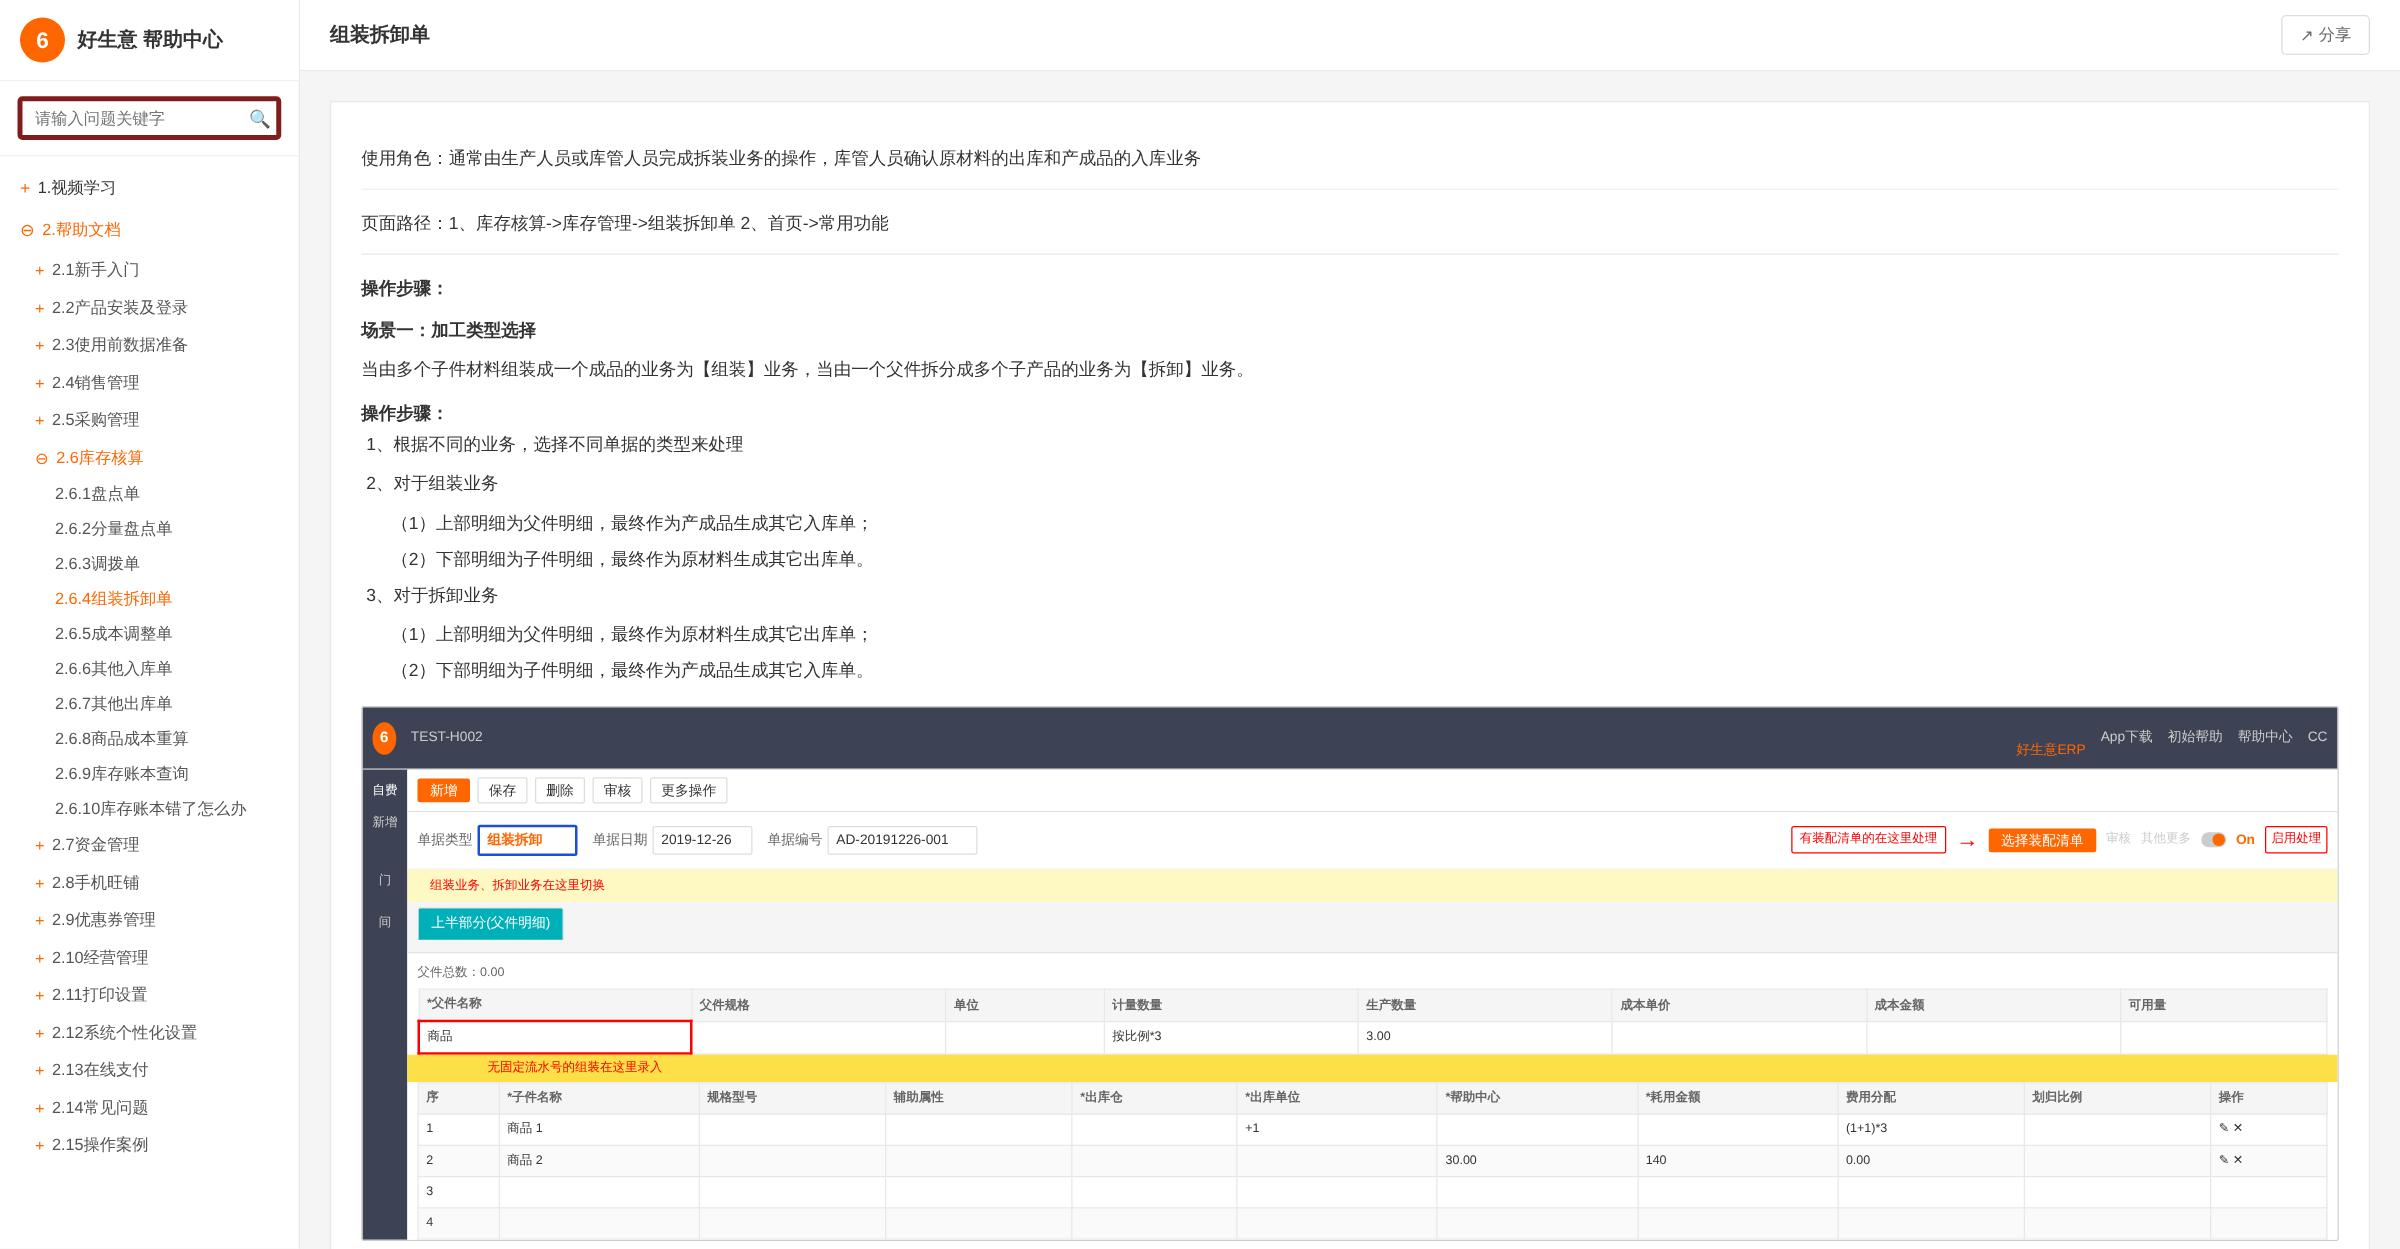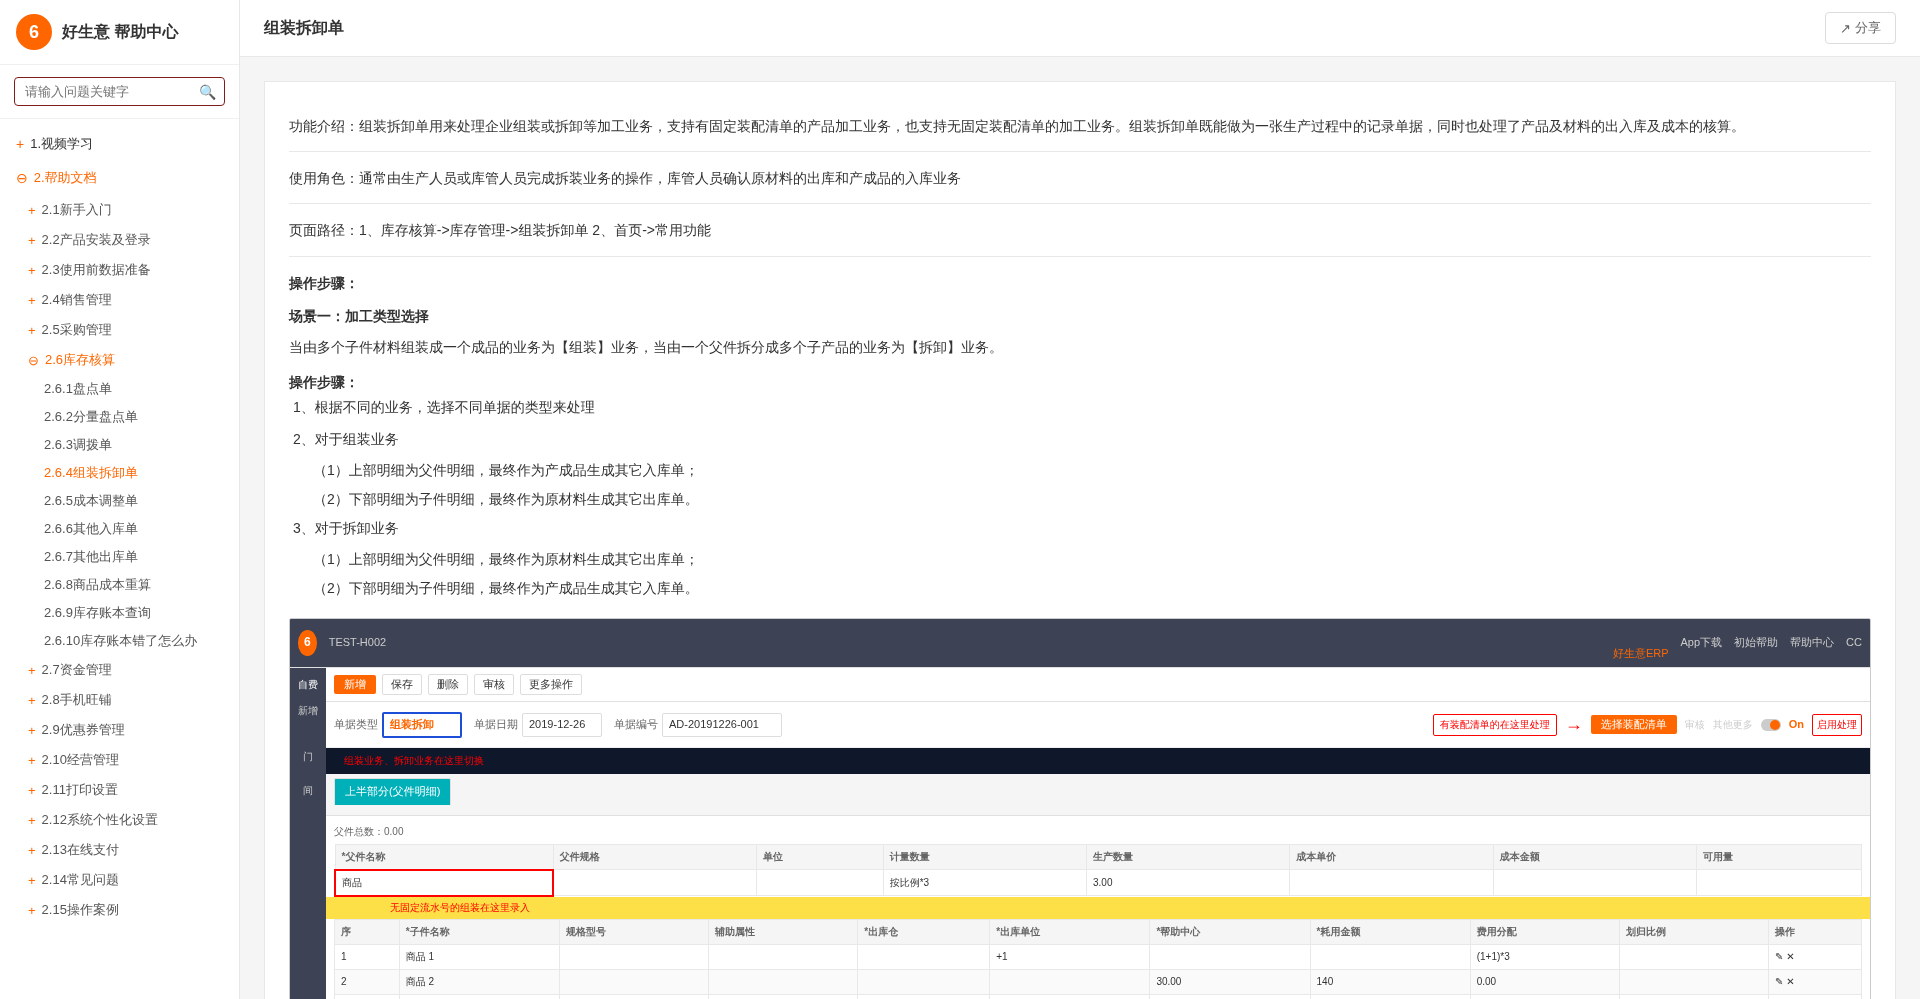--- a/index.html
+++ b/index.html
@@ -48,21 +48,21 @@
 
     #search-box {
       padding: 12px 14px;
       border-bottom: 1px solid #f0f0f0;
       position: relative;
     }
 
     #search-input {
       width: 100%;
       padding: 6px 30px 6px 10px;
-      border: 1px solid #7f1d1d;
+      border: 4px solid #7f1d1d;
       border-radius: 4px;
       font-size: 13px;
       color: #be185d;
       outline: none;
     }
 
     #search-icon-btn {
       position: absolute;
       right: 22px;
       top: 50%;
@@ -448,23 +448,20 @@
     <h1 id="page-title">组装拆卸单</h1>
     <button id="share-btn">
       <span>↗</span>
       <span>分享</span>
     </button>
   </div>
 
   <div id="content-area">
     <div class="content-wrapper">
 
-      <div class="content-block" style="border:none; padding: 12px 0; border-bottom: 1px solid #e8e8e8;">
-        <p>功能介绍：组装拆卸单用来处理企业组装或拆卸等加工业务，支持有固定装配清单的产品加工业务，也支持无固定装配清单的加工业务。组装拆卸单既能做为一张生产过程中的记录单据，同时也处理了产品及材料的出入库及成本的核算。</p>
-      </div>
 
       <div class="content-block" style="border:none; padding: 12px 0; border-bottom: 1px solid #e8e8e8;">
         <p>使用角色：通常由生产人员或库管人员完成拆装业务的操作，库管人员确认原材料的出库和产成品的入库业务</p>
       </div>
 
       <div class="content-block" style="border:none; padding: 12px 0; border-bottom: 1px solid #e8e8e8;">
         <p>页面路径：1、库存核算-&gt;库存管理-&gt;组装拆卸单 2、首页-&gt;常用功能</p>
       </div>
 
       <div class="content-block" style="border:none; padding: 12px 0;">
@@ -539,21 +536,21 @@
                   <span style="color:#ccc; font-size:10px;">审核</span>
                   <span style="color:#ccc; font-size:10px;">其他更多</span>
                   <div style="width:20px; height:12px; background:#ccc; border-radius:6px; position:relative; cursor:pointer;">
                     <div style="width:10px; height:10px; background:#f60; border-radius:50%; position:absolute; right:1px; top:1px;"></div>
                   </div>
                   <span style="font-size:11px; color:#f60; font-weight:bold;">On</span>
                   <span style="color:red; font-size:10px; border:1px solid red; padding:1px 4px; border-radius:2px;">启用处理</span>
                 </div>
               </div>
 
-              <div style="display:flex; align-items:center; padding:4px 8px; background:#0f172a;">
+              <div style="display:flex; align-items:center; padding:4px 8px; background:#fef9c3;">
                 <span style="color:red; font-size:10px; margin-left:10px;">组装业务、拆卸业务在这里切换</span>
               </div>
 
               <div class="mock-tab-bar">
                 <div class="mock-tab active-tab">上半部分(父件明细)</div>
               </div>
 
               <div style="padding:4px 8px 0; background:#fff;">
                 <div style="font-size:10px; color:#666; padding:3px 0;">
                   <span>父件总数：0.00</span>

